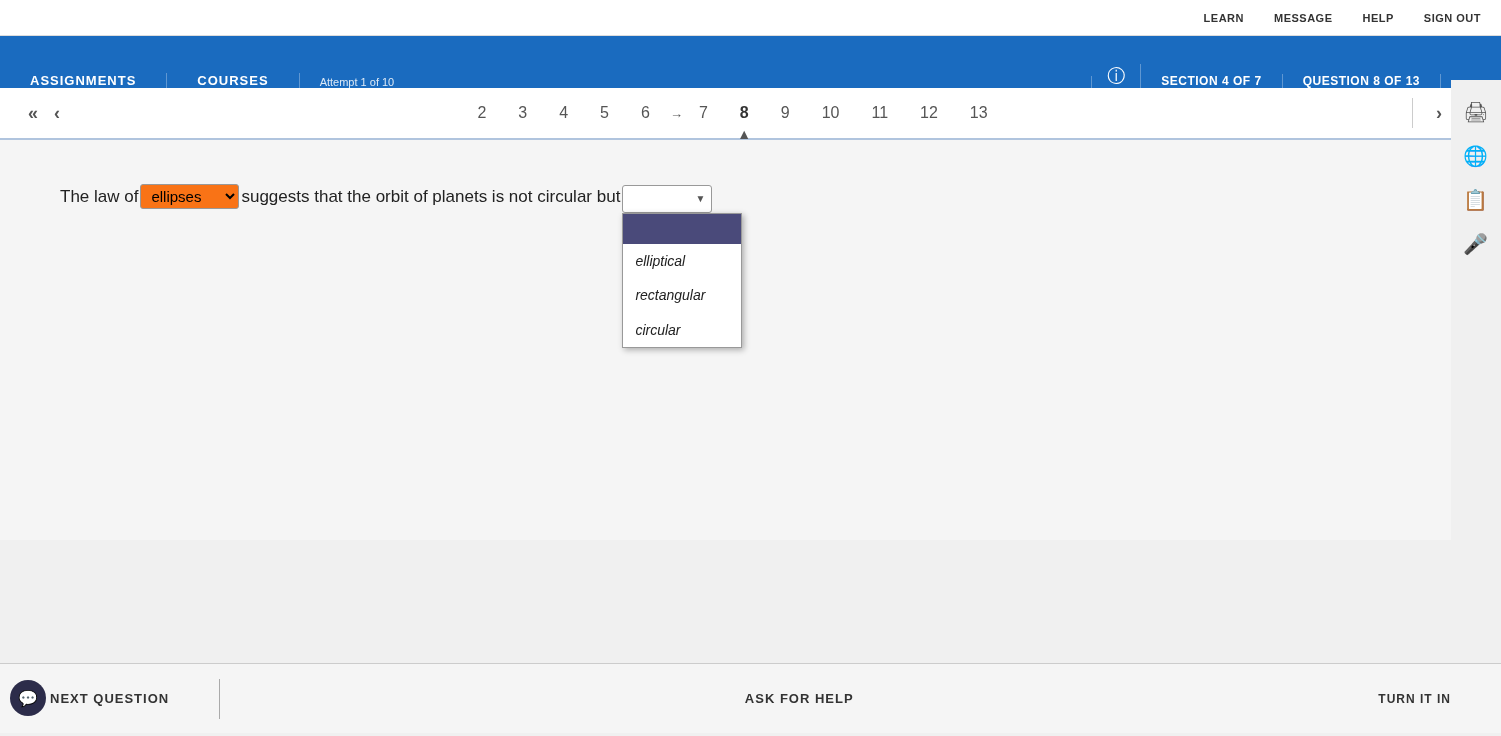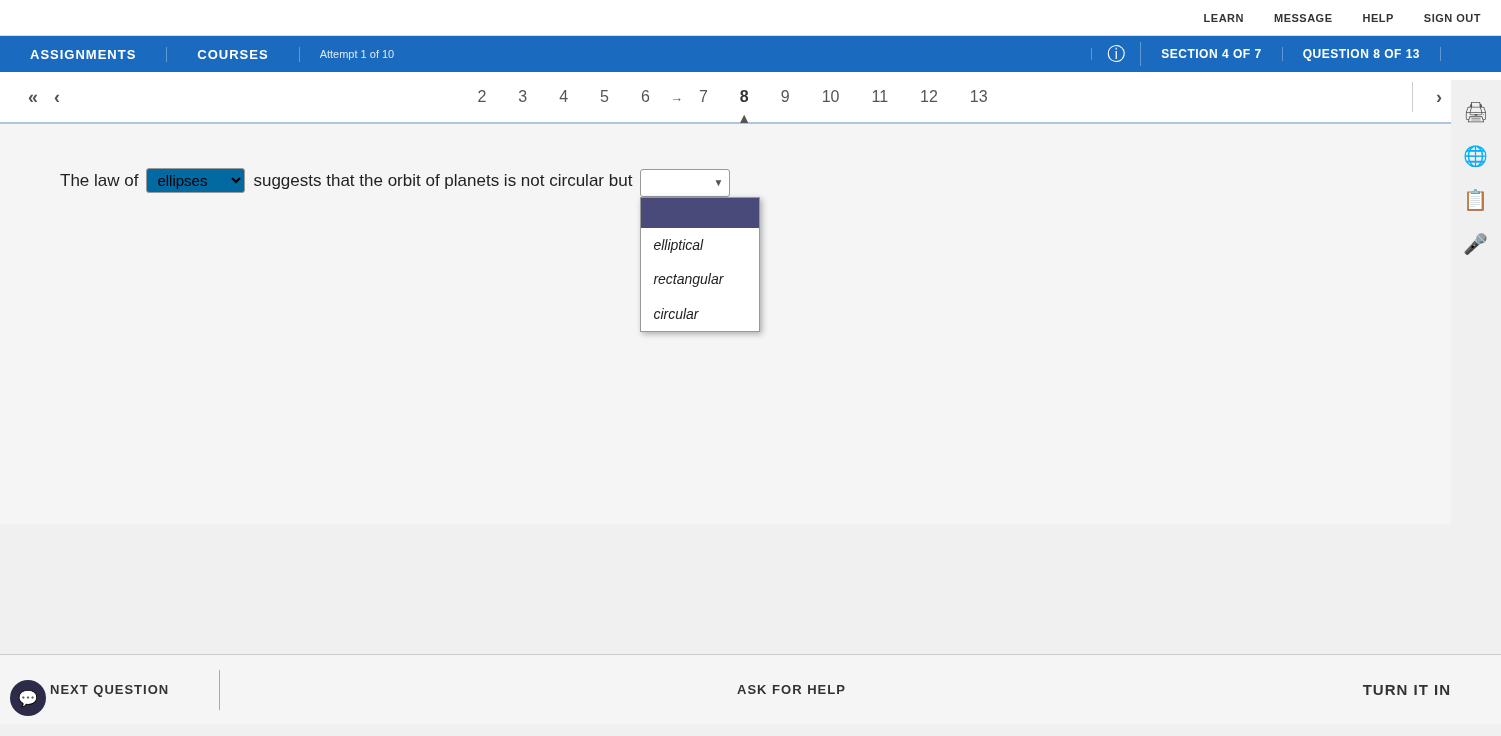--- a/index.html
+++ b/index.html
@@ -20,23 +20,23 @@
       font-weight: bold;
       color: #333;
       margin-left: 30px;
       letter-spacing: 0.5px;
       cursor: pointer;
     }
 
     
     .header-bar {
       display: flex;
-      align-items: center;
+      align-items: flex-end;
       background: #1a6bbf;
-      height: 36px;
+      height: 52px;
     }
     .header-assignments {
       display: flex;
       align-items: center;
       padding: 0 30px;
       font-size: 13px;
       font-weight: bold;
       color: #fff;
       letter-spacing: 1px;
       border-right: 1px solid rgba(255,255,255,0.3);
@@ -174,34 +174,34 @@
     }
 
     
     .question-text {
       font-size: 17px;
       color: #222;
       line-height: 1.6;
       display: flex;
       align-items: center;
       flex-wrap: wrap;
-      gap: 8px;
+      gap: 2px;
       margin-bottom: 30px;
     }
     .dropdown-inline {
       position: relative;
       display: inline-block;
     }
     .dropdown-inline select {
       appearance: auto;
       border: 1px solid #999;
       border-radius: 3px;
       padding: 2px 20px 2px 6px;
       font-size: 15px;
-      background: #0369a1;
+      background: #f97316;
       cursor: pointer;
     }
     .dropdown-second {
       position: relative;
       display: inline-block;
     }
     .dropdown-second-trigger {
       border: 1px solid #999;
       border-radius: 3px;
       padding: 3px 25px 3px 8px;
@@ -243,21 +243,21 @@
     .dropdown-popup-empty {
       height: 30px;
       background: #4a4a7a;
     }
 
     
     .bottom-bar {
       display: flex;
       align-items: center;
       position: absolute;
-      bottom: 12px;
+      bottom: 3px;
       left: 0;
       right: 0;
       height: 70px;
       background: #f5f5f5;
       border-top: 1px solid #ccc;
     }
     .bottom-btn {
       background: none;
       border: none;
       font-size: 13px;
@@ -273,21 +273,21 @@
       background: #aaa;
     }
     .bottom-btn-center {
       flex: 1;
       display: flex;
       justify-content: center;
     }
     .bottom-turn-in {
       background: none;
       border: none;
-      font-size: 15px;
+      font-size: 12px;
       font-weight: bold;
       color: #333;
       letter-spacing: 1px;
       cursor: pointer;
       padding-right: 50px;
     }
 
     
     .right-sidebar {
       position: fixed;

